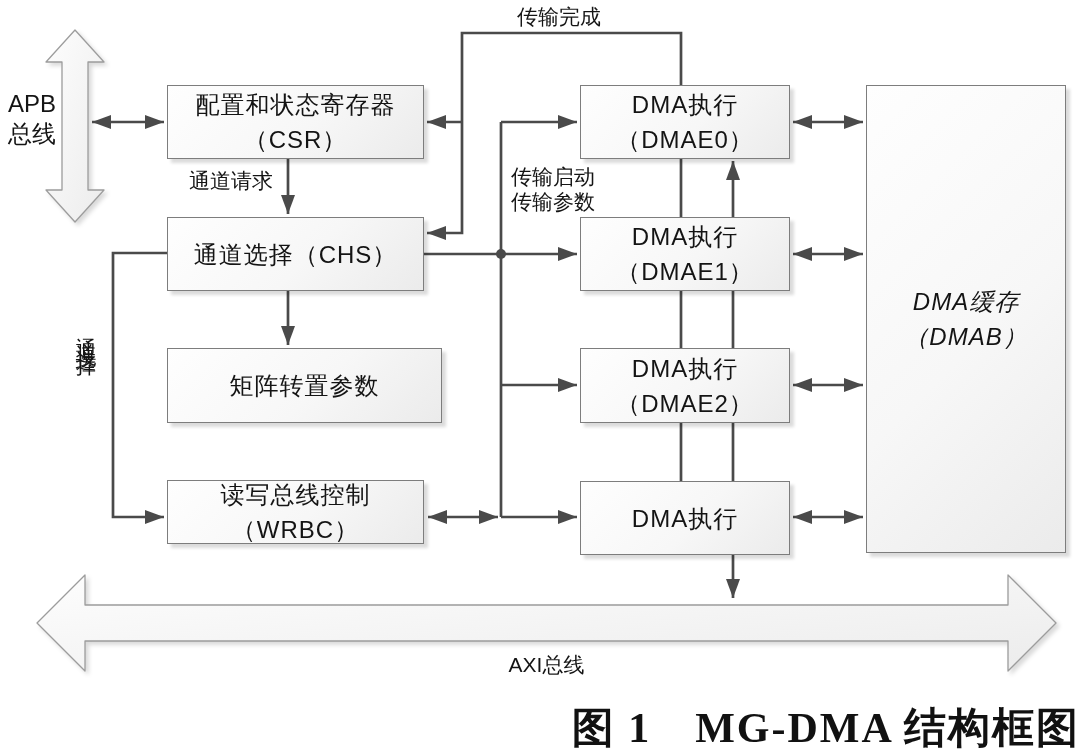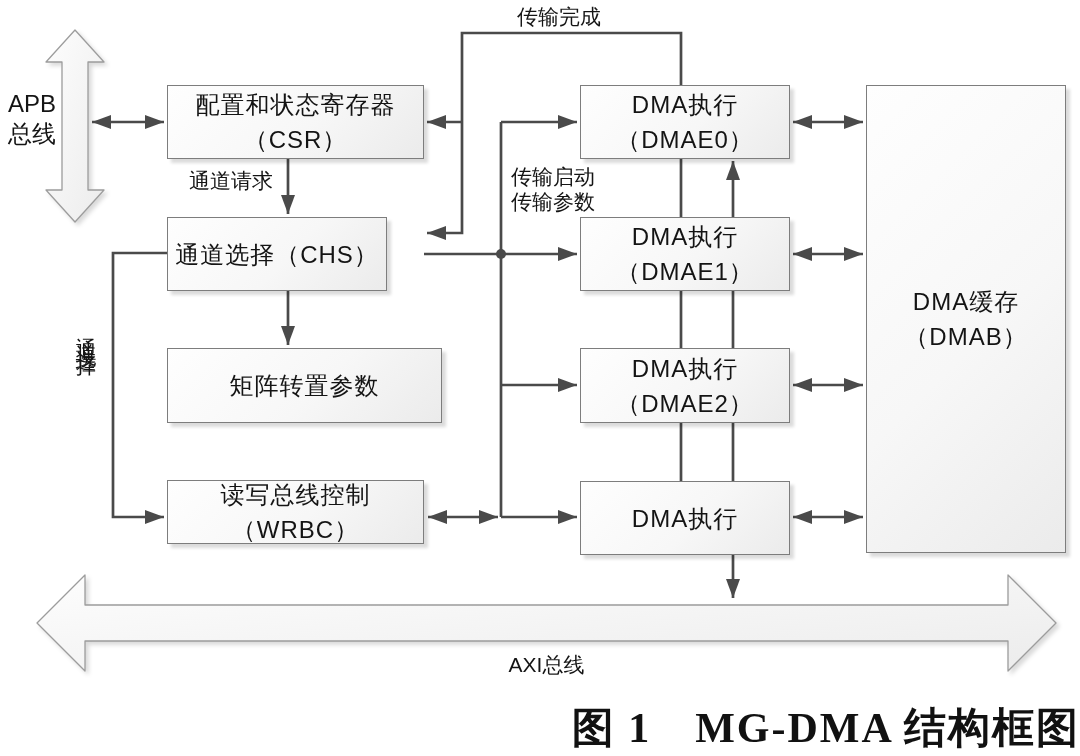--- a/index.html
+++ b/index.html
@@ -11,28 +11,28 @@
   .bigarrow{filter:drop-shadow(3px 3px 2px rgba(0,0,0,0.15));}
   .box{
     position:absolute;box-sizing:border-box;
     border:1.4px solid #7d7d7d;
     background:linear-gradient(135deg,#fefefe 0%,#f7f7f7 55%,#ebebeb 100%);
     box-shadow:4px 4px 3px rgba(0,0,0,0.14);
     display:flex;flex-direction:column;align-items:center;justify-content:center;
     text-align:center;font-size:24px;line-height:35px;letter-spacing:1px;
   }
   #box-csr  {left:167px;top:85px; width:257px;height:74px;}
-  #box-chs  {left:167px;top:217px;width:220px;height:74px;}
+  #box-chs  {left:167px;top:217px;width:257px;height:74px;}
   #box-mtp  {left:167px;top:348px;width:275px;height:75px;}
   #box-wrbc {left:167px;top:480px;width:257px;height:64px;}
   #box-dmae0{left:580px;top:85px; width:210px;height:74px;}
   #box-dmae1{left:580px;top:217px;width:210px;height:74px;}
   #box-dmae2{left:580px;top:348px;width:210px;height:75px;}
   #box-dmae3{left:580px;top:481px;width:210px;height:74px;}
-  #box-dmab {left:866px;top:85px; width:200px;height:468px;}
+  #box-dmab {left:866px;top:85px; width:200px;height:468px;font-style:italic;}
   .lbl{position:absolute;font-size:21px;line-height:25px;white-space:nowrap;}
   #lbl-transfer-done{left:500px;top:4px;width:118px;text-align:center;}
   #lbl-channel-request{left:189px;top:168px;}
   #lbl-transfer-start{left:511px;top:164px;}
   #lbl-channel-select{
     left:74px;top:321px;height:118px;
     writing-mode:vertical-rl;text-orientation:upright;letter-spacing:6px;
   }
   #lbl-apb{left:2px;top:89px;width:60px;text-align:center;font-size:24px;line-height:30px;}
   #lbl-axi{left:489px;top:652px;width:115px;text-align:center;}

